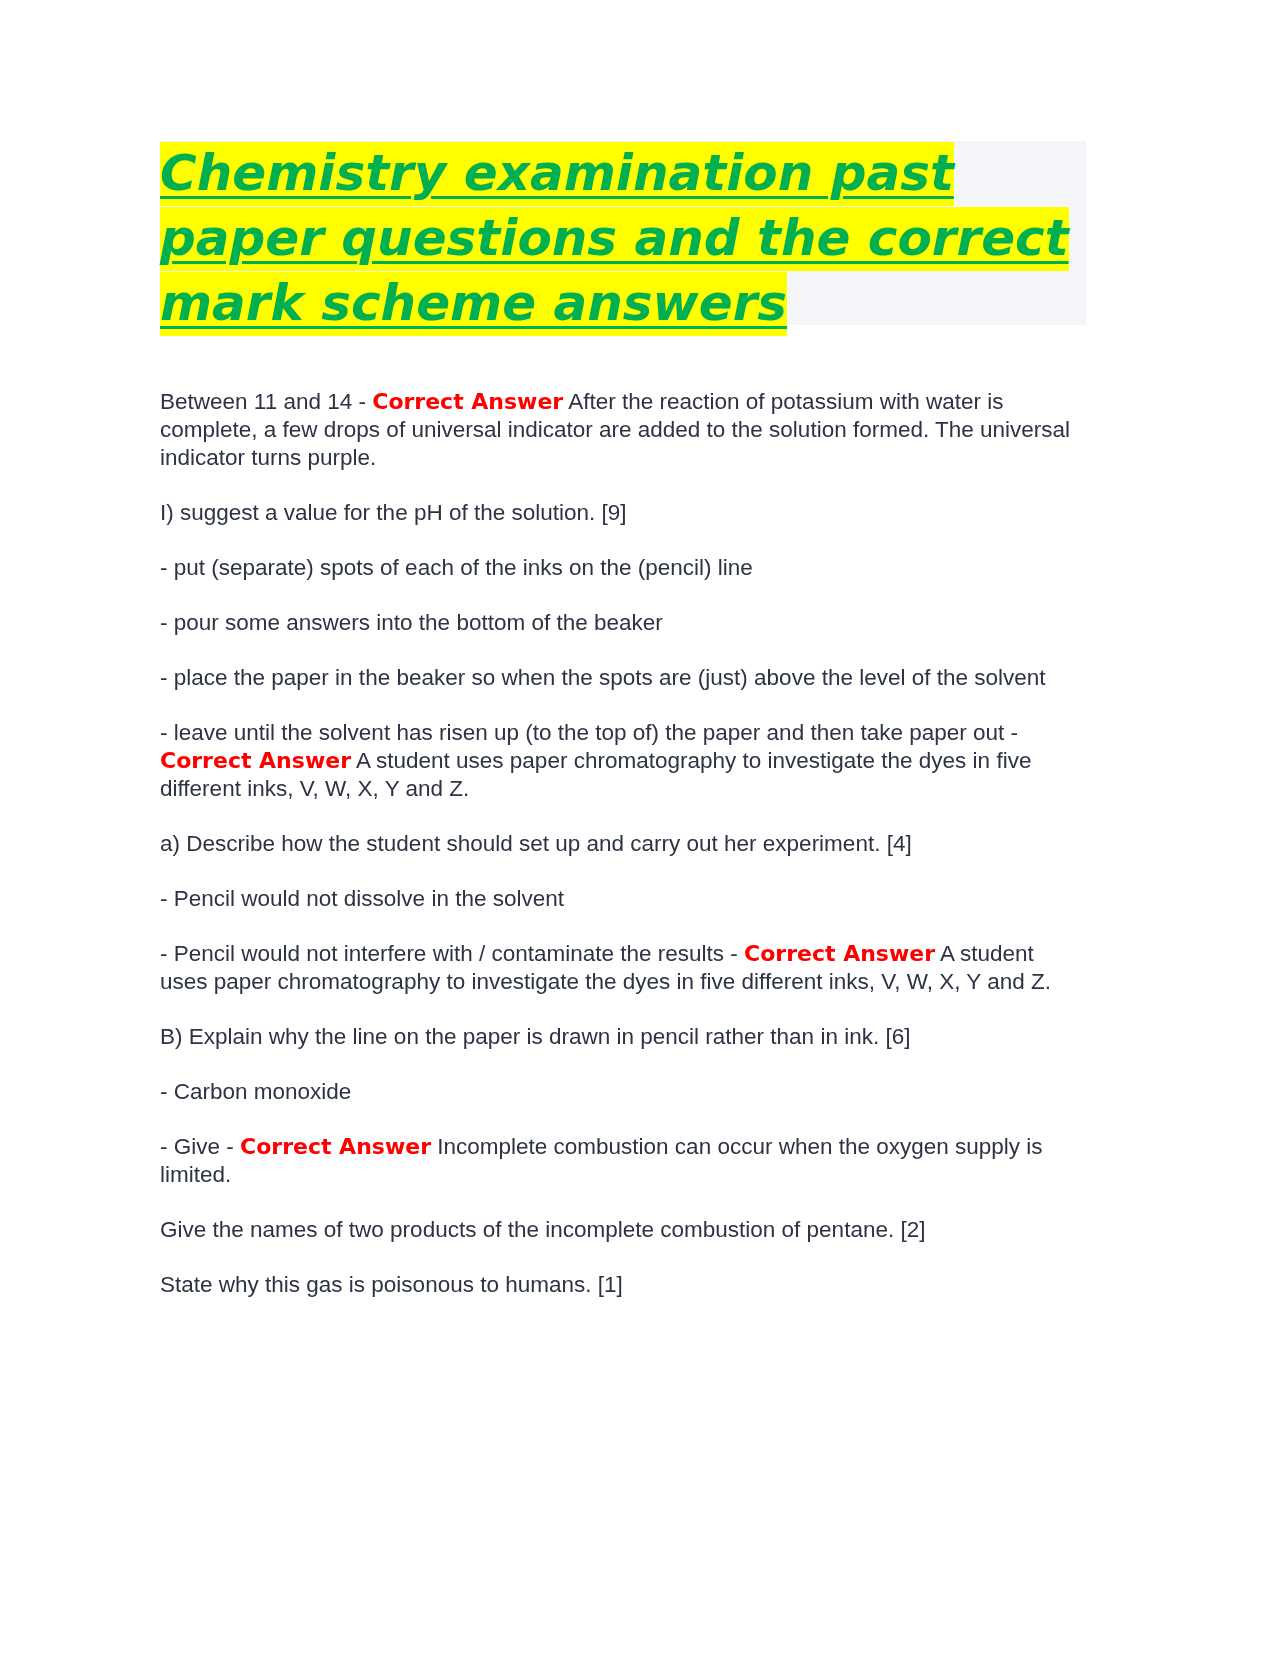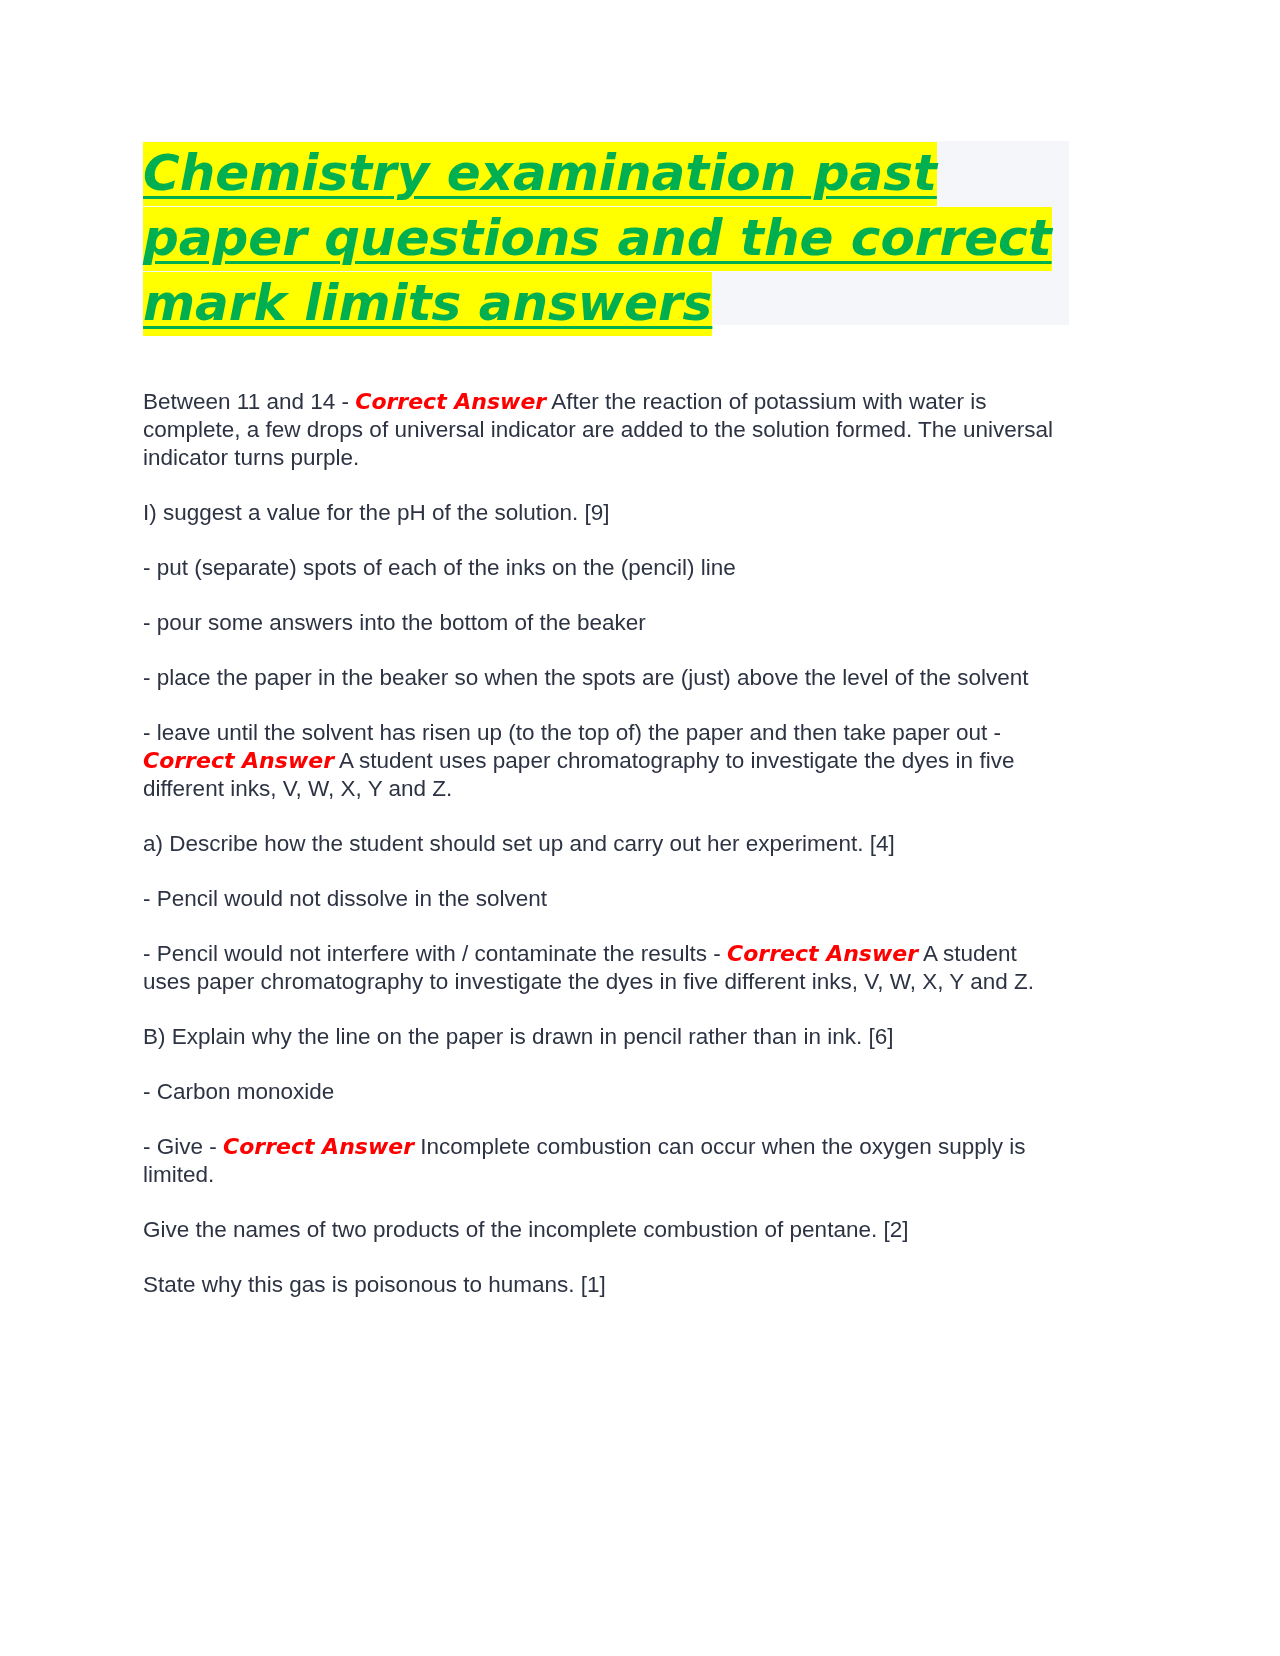--- a/index.html
+++ b/index.html
@@ -8,21 +8,21 @@
       background: #ffffff;
     }
     body {
       width: 1280px;
       height: 1656px;
       position: relative;
       overflow: hidden;
     }
     .page {
       position: absolute;
-      left: 143px;
+      left: 160px;
       top: 141px;
       width: 926px;
     }
     .title-box {
       background: #f5f6f9;
       width: 926px;
       height: 184px;
       box-sizing: border-box;
       padding-top: 0;
     }
@@ -49,34 +49,33 @@
       font-size: 22.5px;
       line-height: 28px;
       color: #2d3343;
     }
     .para {
       margin: 0 0 27px 0;
     }
     .ca {
       font-family: "DejaVu Sans", sans-serif;
       font-weight: bold;
-      font-style: italic;
       color: #ff0000;
       font-size: 22px;
     }
   </style>
 </head>
 <body>
 
 <div class="page">
   <div class="title-box">
     <h1 class="title">
       <span class="hl">Chemistry examination past </span><br>
       <span class="hl">paper questions and the correct </span><br>
-      <span class="hl">mark limits answers</span>
+      <span class="hl">mark scheme answers</span>
     </h1>
   </div>
 
   <div class="body">
     <p class="para"><span>Between 11 and 14 - </span><span class="ca">Correct Answer</span><span> After the reaction of potassium with water is complete, a few drops of universal indicator are added to the solution formed. The universal indicator turns purple.</span></p>
 
     <p class="para"> I) suggest a value for the pH of the solution. [9]</p>
     <p class="para">- put (separate) spots of each of the inks on the (pencil) line</p>
     <p class="para">- pour some answers into the bottom of the beaker</p>
     <p class="para">- place the paper in the beaker so when the spots are (just) above the level of the solvent</p>

